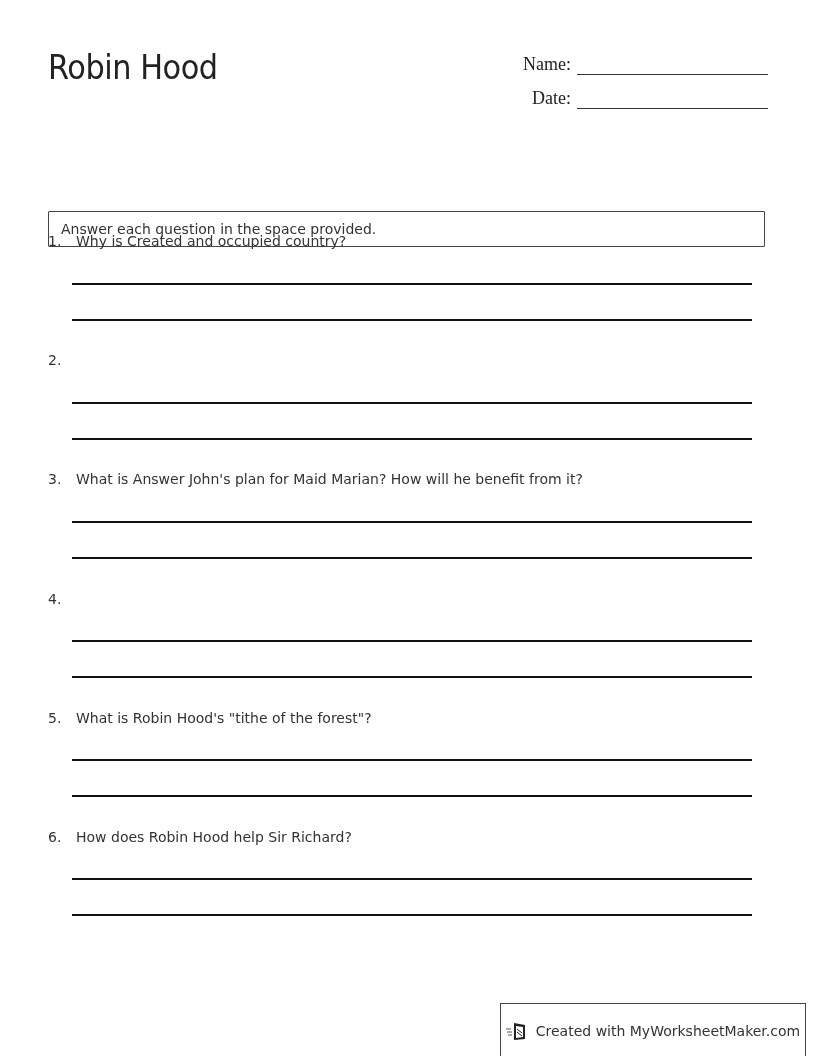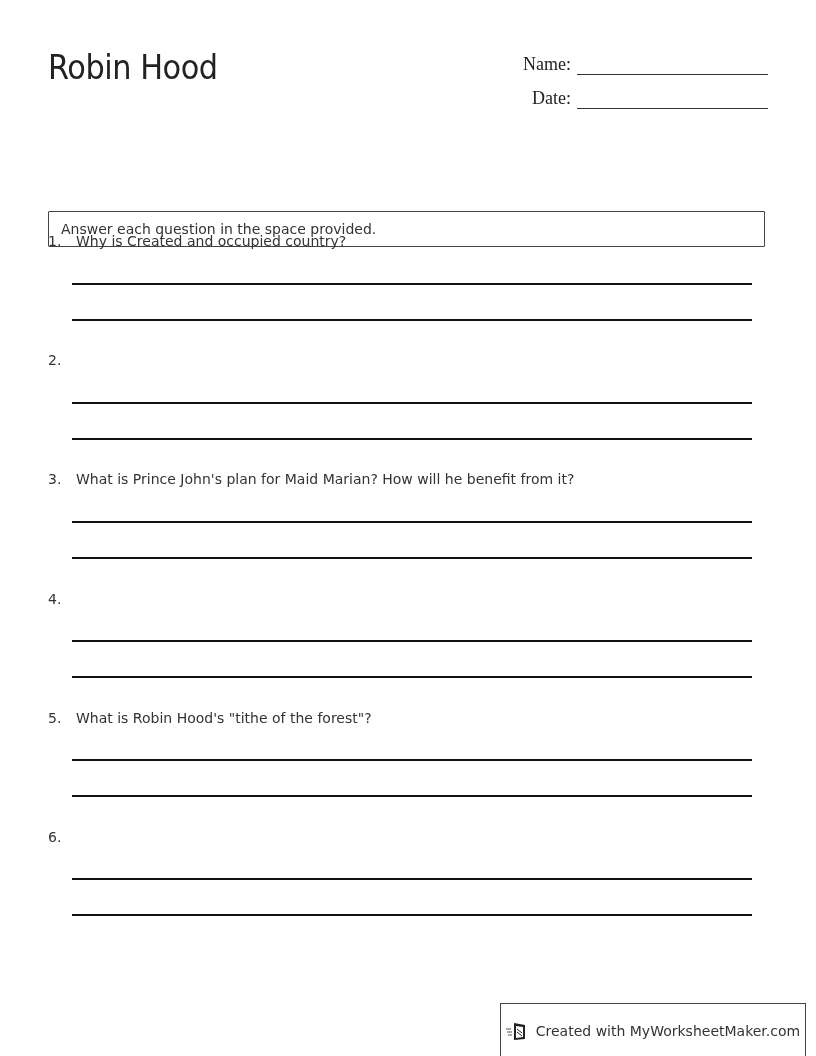--- a/index.html
+++ b/index.html
@@ -136,21 +136,21 @@
   <div class="q-text">
     <span class="q-num">2.</span>
   </div>
   <div class="answer-line" style="top:51px;"></div>
   <div class="answer-line" style="top:87px;"></div>
 </div>
 
 <div class="question" style="top:470px;">
   <div class="q-text">
     <span class="q-num">3.</span>
-    <span>What is Prince John's plan for Maid Marian? How will he benefit from it?</span>
+    <span>What is Answer John's plan for Maid Marian? How will he benefit from it?</span>
   </div>
   <div class="answer-line" style="top:51px;"></div>
   <div class="answer-line" style="top:87px;"></div>
 </div>
 
 <div class="question" style="top:590px;">
   <div class="q-text">
     <span class="q-num">4.</span>
   </div>
   <div class="answer-line" style="top:50px;"></div>
@@ -162,20 +162,21 @@
     <span class="q-num">5.</span>
     <span>What is Robin Hood's "tithe of the forest"?</span>
   </div>
   <div class="answer-line" style="top:50px;"></div>
   <div class="answer-line" style="top:86px;"></div>
 </div>
 
 <div class="question" style="top:828px;">
   <div class="q-text">
     <span class="q-num">6.</span>
+    <span>How does Robin Hood help Sir Richard?</span>
   </div>
   <div class="answer-line" style="top:50px;"></div>
   <div class="answer-line" style="top:86px;"></div>
 </div>
 
 <div class="footer">
   <span class="footer-icon">
     <svg width="22" height="20" viewBox="0 0 22 20">
       <line x1="0" y1="8" x2="5" y2="8" stroke="#555" stroke-width="1"></line>
       <line x1="1" y1="11" x2="6" y2="11" stroke="#555" stroke-width="1"></line>

